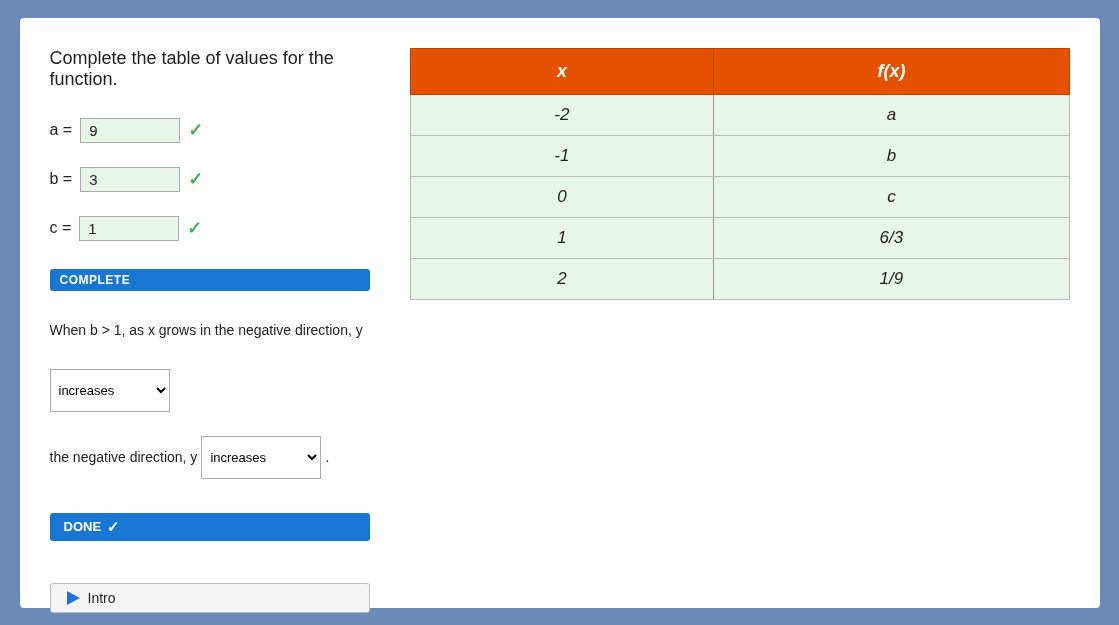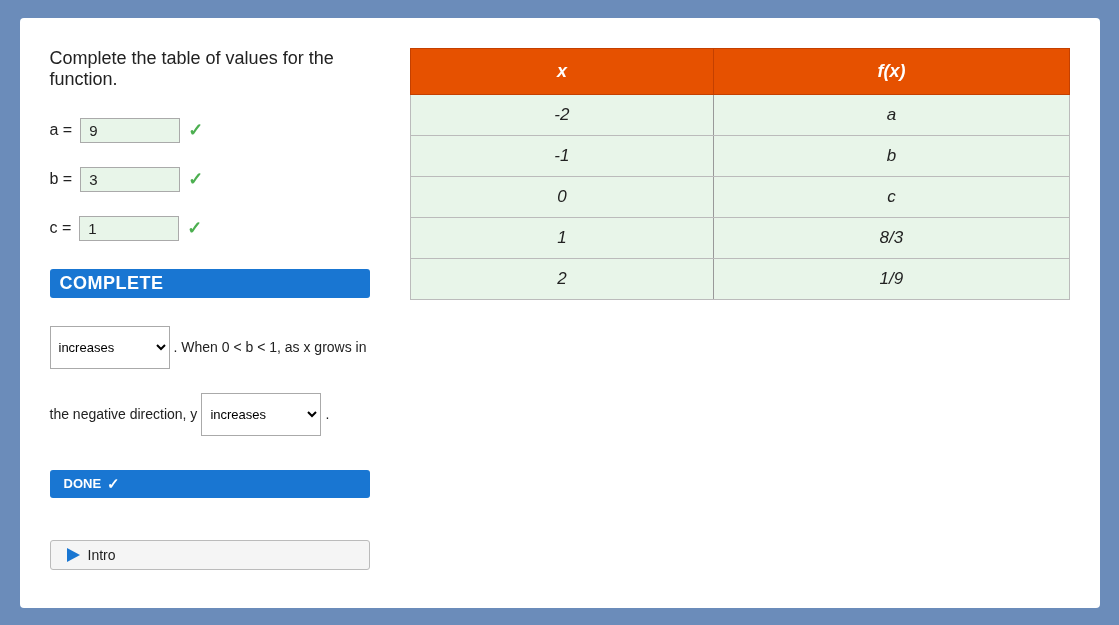--- a/index.html
+++ b/index.html
@@ -68,21 +68,21 @@
     }
     .check-icon {
       color: #4caf50;
       font-size: 18px;
       font-weight: bold;
     }
     .complete-badge {
       display: inline-block;
       background: #1976d2;
       color: #fff;
-      font-size: 18px;
+      font-size: 12px;
       font-weight: bold;
       padding: 4px 10px;
       border-radius: 3px;
       letter-spacing: 0.5px;
       margin-top: 4px;
       margin-bottom: 8px;
     }
     .description {
       font-size: 14px;
       color: #222;
@@ -193,26 +193,28 @@
     </div>
 
     <div class="input-row">
       <label>c =</label>
       <input type="text" value="1" style="">
       <span class="check-icon">✓</span>
     </div>
 
     <div class="complete-badge">COMPLETE</div>
 
+    <div class="description">
+      When b &gt; 1, as x grows in the negative direction, y
+    </div>
     <div class="dropdown-row">
       <select>
         <option value="increases">increases</option>
         <option value="decreases">decreases</option>
       </select>
-      <span>. When 0 &lt; b &lt; 1, as x grows in</span>
     </div>
     <div class="dropdown-row">
       <span>the negative direction, y</span>
       <select>
         <option value="increases">increases</option>
         <option value="decreases">decreases</option>
       </select>
       <span>.</span>
     </div>
 
@@ -243,21 +245,21 @@
           <tr>
             <td>-1</td>
             <td>b</td>
           </tr>
           <tr>
             <td>0</td>
             <td>c</td>
           </tr>
           <tr>
             <td>1</td>
-            <td>8/3</td>
+            <td>6/3</td>
           </tr>
           <tr>
             <td>2</td>
             <td>1/9</td>
           </tr>
         </tbody>
     </table>
   </div>
 </div>
 

